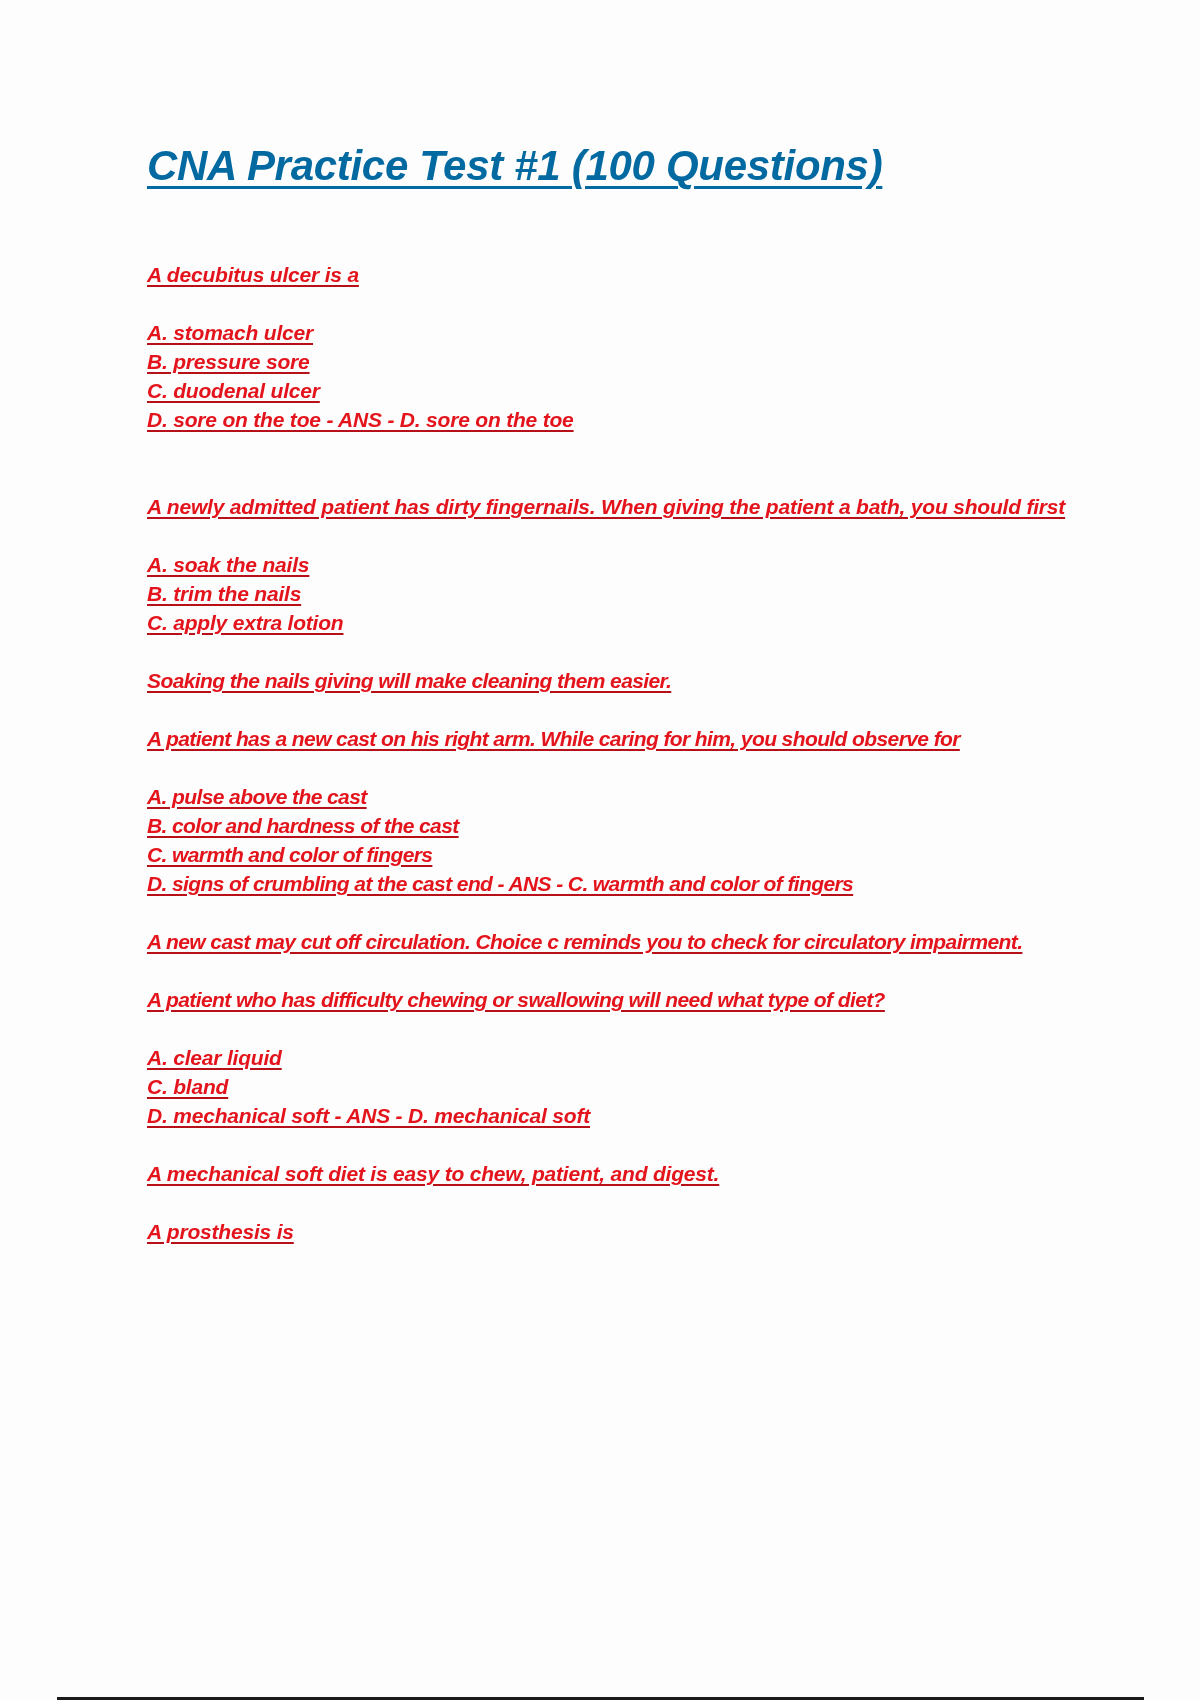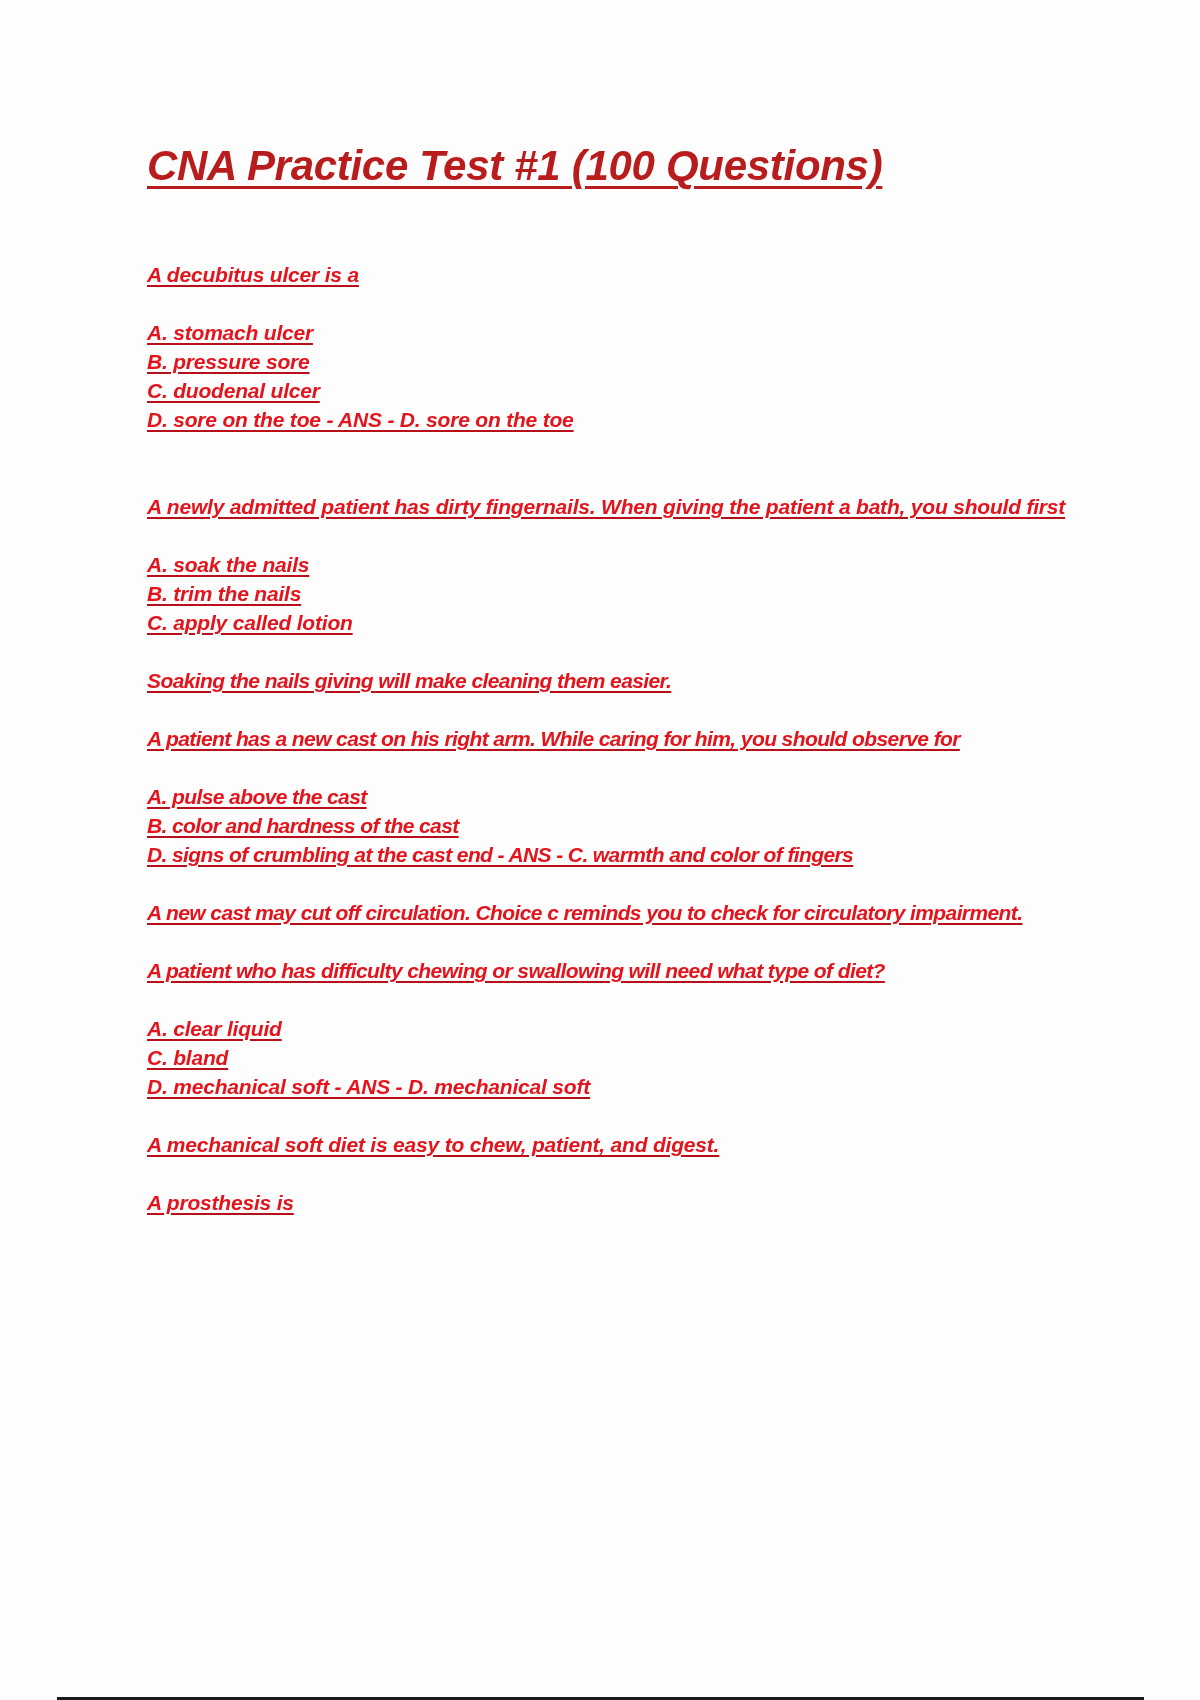--- a/index.html
+++ b/index.html
@@ -21,21 +21,21 @@
       background: #fdfdfd;
     }
     .title {
       position: absolute;
       left: 147px;
       top: 142px;
       margin: 0;
       font-size: 42px;
       font-weight: bold;
       font-style: italic;
-      color: #b91c1c;
+      color: #0369a1;
       text-decoration: underline;
       text-decoration-thickness: 3px;
       text-underline-offset: 6px;
       letter-spacing: -0.3px;
       white-space: nowrap;
     }
     .content {
       position: absolute;
       left: 147px;
       top: 260px;
@@ -84,31 +84,32 @@
       <span class="line">D. sore on the toe - ANS - D. sore on the toe</span>
       <div class="gap"></div>
       <div class="gap"></div>
     </div>
 
     <div>
       <span class="line">A newly admitted patient has dirty fingernails. When giving the patient a bath, you should first</span>
       <div class="gap"></div>
       <span class="line">A. soak the nails</span>
       <span class="line">B. trim the nails</span>
-      <span class="line">C. apply called lotion</span>
+      <span class="line">C. apply extra lotion</span>
       <div class="gap"></div>
       <span class="line narrow">Soaking the nails giving will make cleaning them easier.</span>
       <div class="gap"></div>
     </div>
 
     <div>
       <span class="line narrow">A patient has a new cast on his right arm. While caring for him, you should observe for</span>
       <div class="gap"></div>
       <span class="line narrow">A. pulse above the cast</span>
       <span class="line narrow">B. color and hardness of the cast</span>
+      <span class="line narrow">C. warmth and color of fingers</span>
       <span class="line narrow">D. signs of crumbling at the cast end - ANS - C. warmth and color of fingers</span>
       <div class="gap"></div>
       <span class="line narrow">A new cast may cut off circulation. Choice c reminds you to check for circulatory impairment.</span>
       <div class="gap"></div>
     </div>
 
     <div>
       <span class="line narrow">A patient who has difficulty chewing or swallowing will need what type of diet?</span>
       <div class="gap"></div>
       <span class="line">A. clear liquid</span>

